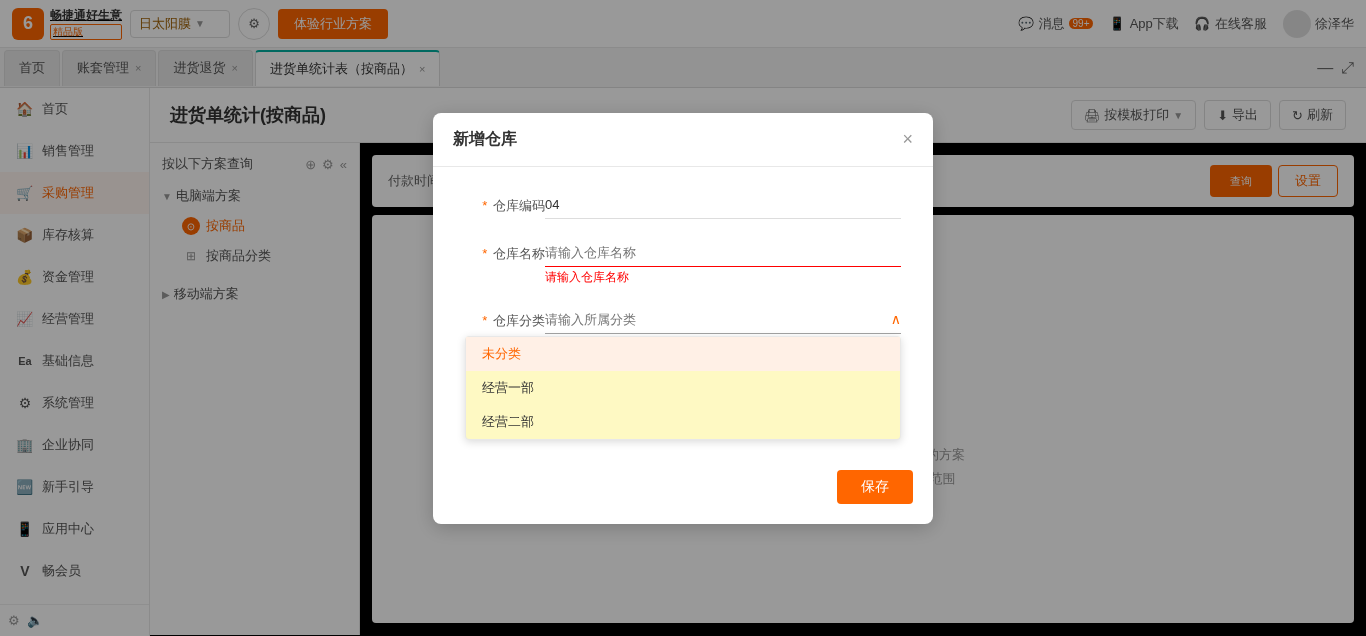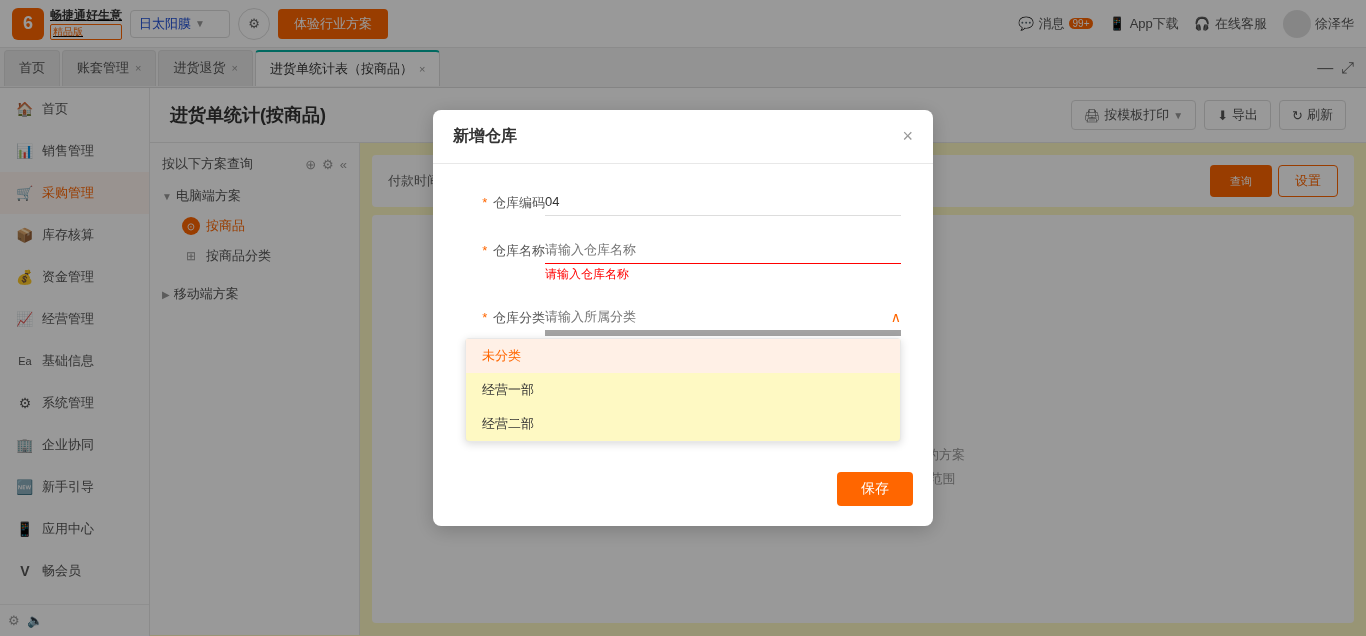--- a/index.html
+++ b/index.html
@@ -4,21 +4,21 @@
   <style>
     * { box-sizing: border-box; margin: 0; padding: 0; }
     body { font-family: 'Microsoft YaHei', Arial, sans-serif; font-size: 13px; background: #f5f5f5; width: 1366px; height: 636px; overflow: hidden; }
 
     
     .topbar { height: 48px; background: #fff; display: flex; align-items: center; padding: 0 12px; border-bottom: 1px solid #e8e8e8; gap: 8px; }
     .logo-area { display: flex; align-items: center; gap: 6px; }
     .logo-icon { width: 32px; height: 32px; background: #f60; border-radius: 6px; display: flex; align-items: center; justify-content: center; color: #fff; font-size: 18px; font-weight: bold; }
     .logo-badge { font-size: 10px; color: #f60; border: 1px solid #f60; border-radius: 2px; padding: 0 2px; }
     .store-selector { display: flex; align-items: center; background: #fff; border: 1px solid #ddd; border-radius: 4px; padding: 4px 8px; cursor: pointer; gap: 4px; min-width: 100px; }
-    .store-selector span { color: #1d4ed8; }
+    .store-selector span { color: #a16207; }
     .gear-btn { width: 32px; height: 32px; border-radius: 50%; border: 1px solid #ddd; display: flex; align-items: center; justify-content: center; cursor: pointer; color: #666; }
     .trial-btn { background: #f60; color: #fff; border: none; border-radius: 4px; padding: 6px 16px; cursor: pointer; font-size: 13px; }
     .topbar-right { margin-left: auto; display: flex; align-items: center; gap: 16px; }
     .topbar-right-item { display: flex; align-items: center; gap: 4px; cursor: pointer; color: #555; font-size: 13px; }
     .badge { background: #f60; color: #fff; border-radius: 10px; font-size: 10px; padding: 0 4px; min-width: 18px; text-align: center; }
     .avatar { width: 28px; height: 28px; border-radius: 50%; background: #e0e0e0; display: flex; align-items: center; justify-content: center; color: #888; }
 
     
     .tabbar { height: 40px; background: #f5f5f5; display: flex; align-items: center; padding: 0 0 0 4px; border-bottom: 1px solid #ddd; gap: 2px; }
     .tab { height: 36px; display: flex; align-items: center; gap: 6px; padding: 0 14px; border-radius: 4px 4px 0 0; cursor: pointer; font-size: 13px; color: #555; background: #e8e8e8; border: 1px solid #ddd; border-bottom: none; }
@@ -31,21 +31,21 @@
     .layout { display: flex; height: calc(636px - 88px); }
 
     
     .sidebar { width: 150px; background: #fff; border-right: 1px solid #e8e8e8; display: flex; flex-direction: column; }
     .sidebar-item { display: flex; align-items: center; gap: 8px; padding: 12px 16px; cursor: pointer; color: #555; font-size: 13px; }
     .sidebar-item.active { background: #fff5f0; color: #f60; font-weight: 500; }
     .sidebar-icon { width: 18px; height: 18px; display: flex; align-items: center; justify-content: center; font-size: 14px; }
     .sidebar-bottom { margin-top: auto; padding: 8px; display: flex; gap: 8px; border-top: 1px solid #eee; }
 
     
-    .main { flex: 1; overflow: hidden; position: relative; background: #fef9c3; }
+    .main { flex: 1; overflow: hidden; position: relative; background: #000000; }
     .main-header { background: #fff; padding: 12px 20px; display: flex; align-items: center; justify-content: space-between; border-bottom: 1px solid #e8e8e8; }
     .page-title { font-size: 18px; font-weight: bold; color: #333; }
     .main-actions { display: flex; align-items: center; gap: 8px; }
     .action-btn { display: flex; align-items: center; gap: 4px; padding: 5px 12px; border: 1px solid #ddd; border-radius: 4px; cursor: pointer; font-size: 13px; color: #555; background: #fff; }
 
     .content-body { display: flex; height: calc(100% - 56px); }
     .filter-panel { width: 210px; background: #fff; border-right: 1px solid #e8e8e8; padding: 12px; }
     .filter-header { display: flex; align-items: center; justify-content: space-between; margin-bottom: 8px; color: #555; font-size: 13px; }
     .filter-header-actions { display: flex; gap: 6px; }
     .filter-icon-btn { color: #999; cursor: pointer; }
@@ -68,21 +68,21 @@
     .modal-title { font-size: 16px; font-weight: bold; color: #333; }
     .modal-close { color: #999; cursor: pointer; font-size: 18px; }
     .modal-body { padding: 24px 32px; }
     .form-row { margin-bottom: 20px; display: flex; align-items: flex-start; gap: 0; }
     .form-label { width: 80px; text-align: right; color: #555; font-size: 13px; padding-top: 6px; flex-shrink: 0; }
     .required { color: #f60; margin-right: 2px; }
     .form-input { flex: 1; border: none; border-bottom: 1px solid #ddd; padding: 6px 0; font-size: 13px; outline: none; color: #333; }
     .form-input.error { border-bottom-color: #f00; }
     .error-tip { color: #f00; font-size: 12px; margin-top: 2px; }
     .form-field-wrap { flex: 1; display: flex; flex-direction: column; }
-    .category-input-wrap { position: relative; display: flex; align-items: center; border-bottom: 6px solid #a3a3a3; }
+    .category-input-wrap { position: relative; display: flex; align-items: center; border-bottom: 1px solid #a3a3a3; }
     .category-input { flex: 1; border: none; padding: 6px 0; font-size: 13px; outline: none; color: #333; }
     .category-chevron { color: #f60; cursor: pointer; font-size: 14px; }
 
     
     .dropdown { position: absolute; top: 100%; left: 0; right: 0; background: #fef9c3; border: 1px solid #e8e8e8; border-radius: 4px; box-shadow: 0 2px 8px rgba(0,0,0,0.15); z-index: 200; min-width: 200px; }
     .dropdown-item { padding: 8px 16px; cursor: pointer; color: #333; font-size: 13px; }
     .dropdown-item.selected { background: #fff0e6; color: #f60; }
 
     .form-textarea { flex: 1; border: 1px solid #ddd; border-radius: 4px; padding: 6px 8px; font-size: 13px; resize: none; height: 60px; outline: none; }
     .modal-footer { padding: 12px 20px 20px; display: flex; justify-content: flex-end; gap: 10px; }
@@ -183,21 +183,21 @@
     </div>
     <div class="sidebar-item">
       <span class="sidebar-icon">💰</span>
       <span>资金管理</span>
     </div>
     <div class="sidebar-item">
       <span class="sidebar-icon">📈</span>
       <span>经营管理</span>
     </div>
     <div class="sidebar-item">
-      <span class="sidebar-icon" style="font-size:11px;font-weight:normal;color:#555;">Ea</span>
+      <span class="sidebar-icon" style="font-size:11px;font-weight:bold;color:#555;">Ea</span>
       <span>基础信息</span>
     </div>
     <div class="sidebar-item">
       <span class="sidebar-icon">⚙</span>
       <span>系统管理</span>
     </div>
     <div class="sidebar-item">
       <span class="sidebar-icon">🏢</span>
       <span>企业协同</span>
     </div>

